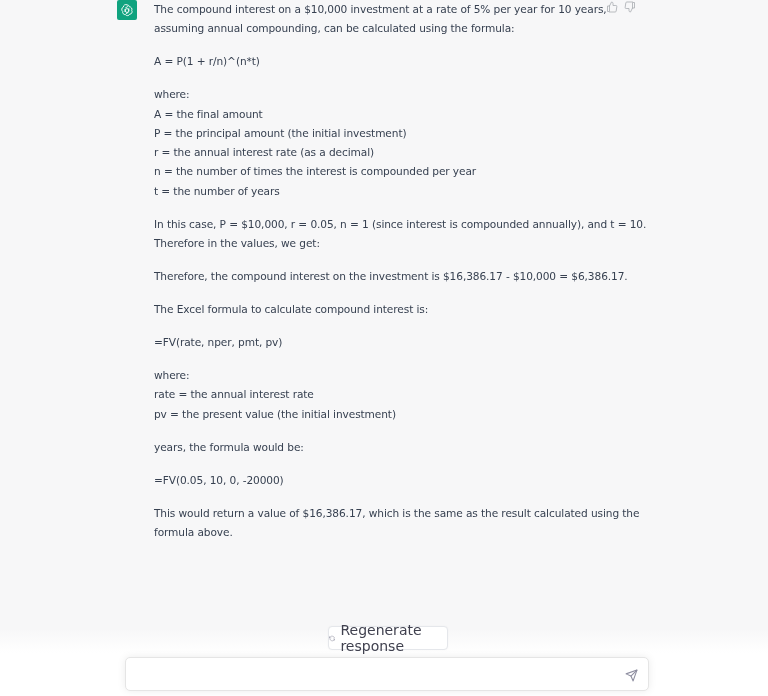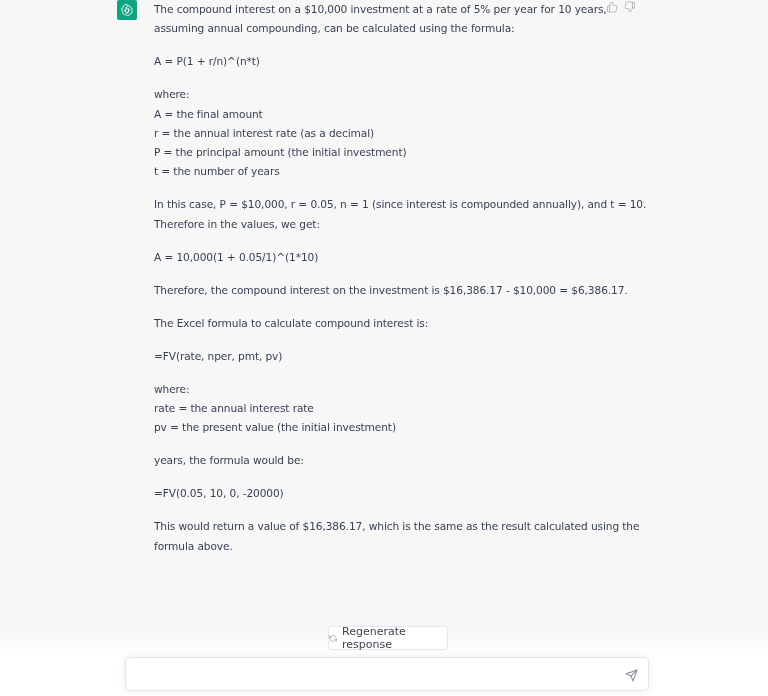--- a/index.html
+++ b/index.html
@@ -27,21 +27,21 @@
     .line { white-space: nowrap; display: block; }
     .fade {
       position: absolute; left: 0; top: 600px; width: 768px; height: 96px;
       background: linear-gradient(to bottom, rgba(247,247,248,0) 0%, rgba(247,247,248,0.85) 30%, #ffffff 55%, #ffffff 100%);
       pointer-events: none;
     }
     .regen {
       position: absolute; left: 328px; top: 626px; width: 120px; height: 24px;
       background: #ffffff; border: 1px solid #e5e7eb; border-radius: 4px;
       display: flex; align-items: center; justify-content: center; gap: 5px;
-      font-size: 11px; color: #40414f; cursor: pointer;
+      font-size: 14px; color: #40414f; cursor: pointer;
       box-shadow: 0 0 2px rgba(0,0,0,0.04);
     }
     .regen-icon { width: 9px; height: 9px; display: block; }
     .input-box {
       position: absolute; left: 125px; top: 657px; width: 524px; height: 34px;
       background: #ffffff; border: 1px solid #e5e5e5; border-radius: 5px;
       box-shadow: 0 0 8px rgba(0,0,0,0.08);
     }
     .input-box textarea {
       position: absolute; left: 10px; top: 8px; width: 480px; height: 18px;
@@ -74,30 +74,30 @@
         <div class="para">
           <span class="line">The compound interest on a $10,000 investment at a rate of 5% per year for 10 years,</span>
           <span class="line">assuming annual compounding, can be calculated using the formula:</span>
         </div>
         <div class="para">
           <span class="line">A = P(1 + r/n)^(n*t)</span>
         </div>
         <div class="para">
           <span class="line">where:</span>
           <span class="line">A = the final amount</span>
+          <span class="line">P = the principal amount (the initial investment)</span>
           <span class="line">r = the annual interest rate (as a decimal)</span>
-          <span class="line">P = the principal amount (the initial investment)</span>
+          <span class="line">n = the number of times the interest is compounded per year</span>
           <span class="line">t = the number of years</span>
         </div>
         <div class="para">
           <span class="line">In this case, P = $10,000, r = 0.05, n = 1 (since interest is compounded annually), and t = 10.</span>
           <span class="line">Therefore in the values, we get:</span>
         </div>
         <div class="para">
-          <span class="line">A = 10,000(1 + 0.05/1)^(1*10)</span>
         </div>
         <div class="para">
           <span class="line">Therefore, the compound interest on the investment is $16,386.17 - $10,000 = $6,386.17.</span>
         </div>
         <div class="para">
           <span class="line">The Excel formula to calculate compound interest is:</span>
         </div>
         <div class="para">
           <span class="line">=FV(rate, nper, pmt, pv)</span>
         </div>

